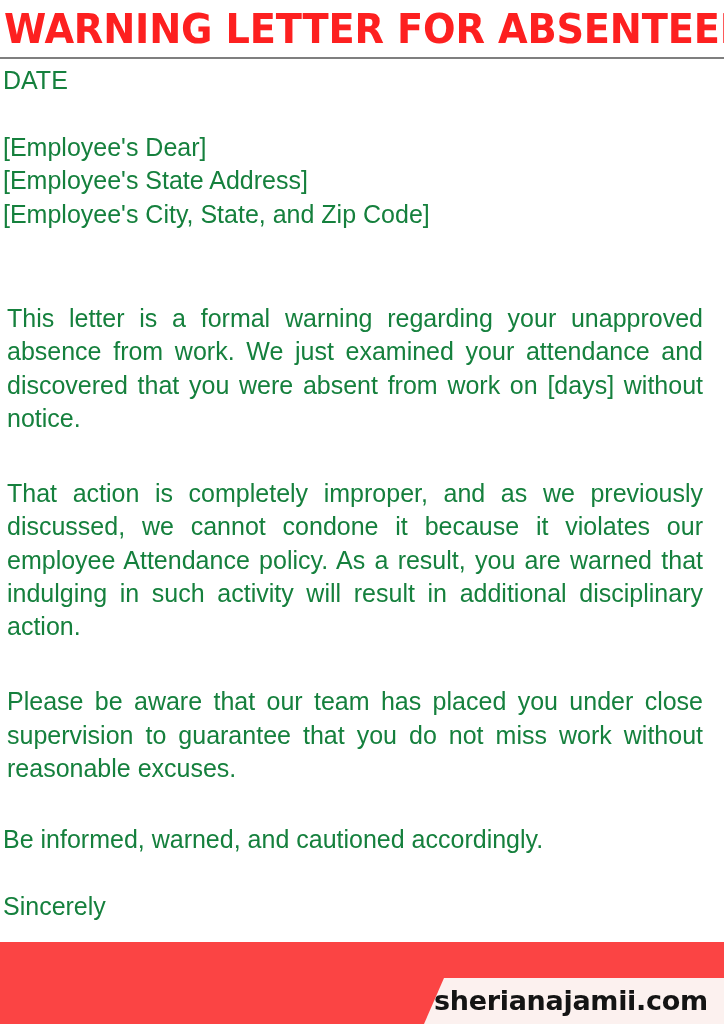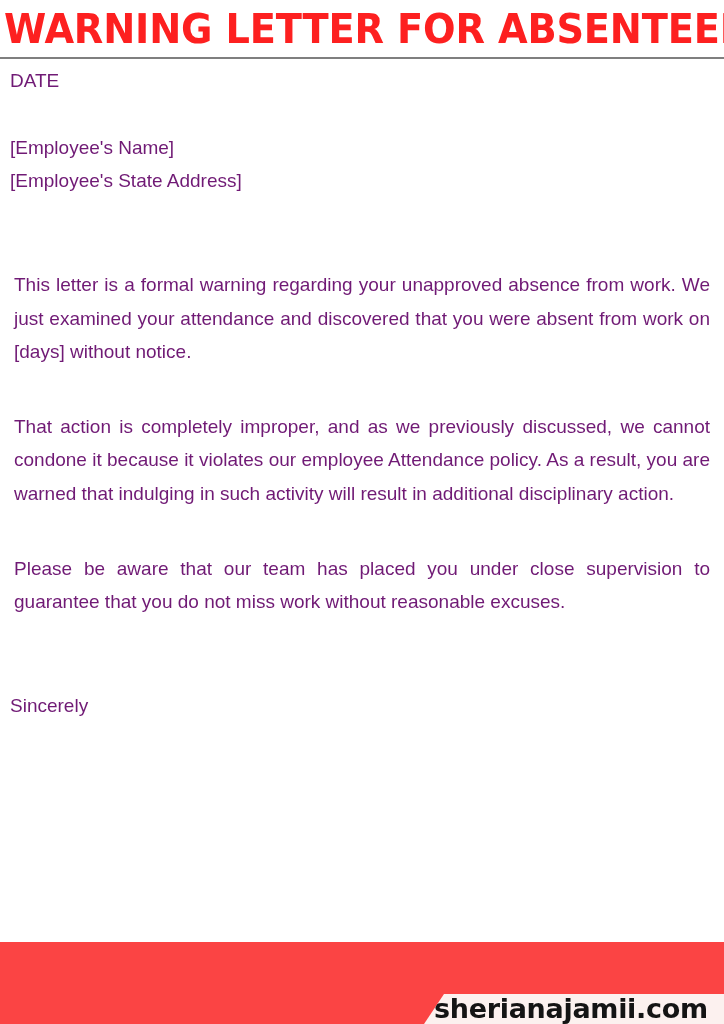--- a/index.html
+++ b/index.html
@@ -48,24 +48,24 @@
     left: 0;
     width: 724px;
     height: 2px;
     background: #7f7f7f;
   }
 
   
   .letter {
     position: absolute;
     top: 64px;
-    left: 10px;
+    left: 3px;
     width: 704px;
-    color: #701a75;
-    font-size: 19px;
+    color: #15803d;
+    font-size: 25px;
     line-height: 33.4px;
   }
 
   .letter .line {
     margin: 0;
     white-space: nowrap;
   }
 
   .letter .para {
     margin: 4px;
@@ -91,21 +91,21 @@
     height: 82px;
     background: #fb4444;
     overflow: hidden;
   }
 
   .footer-panel {
     position: absolute;
     right: 0;
     bottom: 0;
     width: 300px;
-    height: 30px;
+    height: 46px;
     background: #fcf1ef;
     clip-path: polygon(20px 0, 100% 0, 100% 100%, 0 100%);
     display: flex;
     align-items: center;
     justify-content: flex-start;
     text-align: right;
   }
 
   .site-name {
     margin: 0 0 0 10px;
@@ -126,40 +126,42 @@
   <h1 class="doc-title">WARNING LETTER FOR ABSENTEEISM</h1>
 
   <div class="title-rule"></div>
 
   <div class="letter">
 
     <p class="line">DATE</p>
 
     <div class="spacer-1"></div>
 
-    <p class="line">[Employee's Name]</p>
+    <p class="line">[Employee's Dear]</p>
     <p class="line">[Employee's State Address]</p>
+    <p class="line">[Employee's City, State, and Zip Code]</p>
 
     <div class="spacer-2"></div>
 
 
     <div class="spacer-3"></div>
 
     <p class="para">This letter is a formal warning regarding your unapproved absence from work. We just examined your attendance and discovered that you were absent from work on [days] without notice.</p>
 
     <div class="spacer-4"></div>
 
     <p class="para">That action is completely improper, and as we previously discussed, we cannot condone it because it violates our employee Attendance policy. As a result, you are warned that indulging in such activity will result in additional disciplinary action.</p>
 
     <div class="spacer-5"></div>
 
     <p class="para">Please be aware that our team has placed you under close supervision to guarantee that you do not miss work without reasonable excuses.</p>
 
     <div class="spacer-6"></div>
 
+    <p class="line">Be informed, warned, and cautioned accordingly.</p>
 
     <div class="spacer-7"></div>
 
     <p class="line">Sincerely</p>
 
   </div>
 
   <div class="footer">
     <div class="footer-panel">
       <p class="site-name">sherianajamii.com</p>

